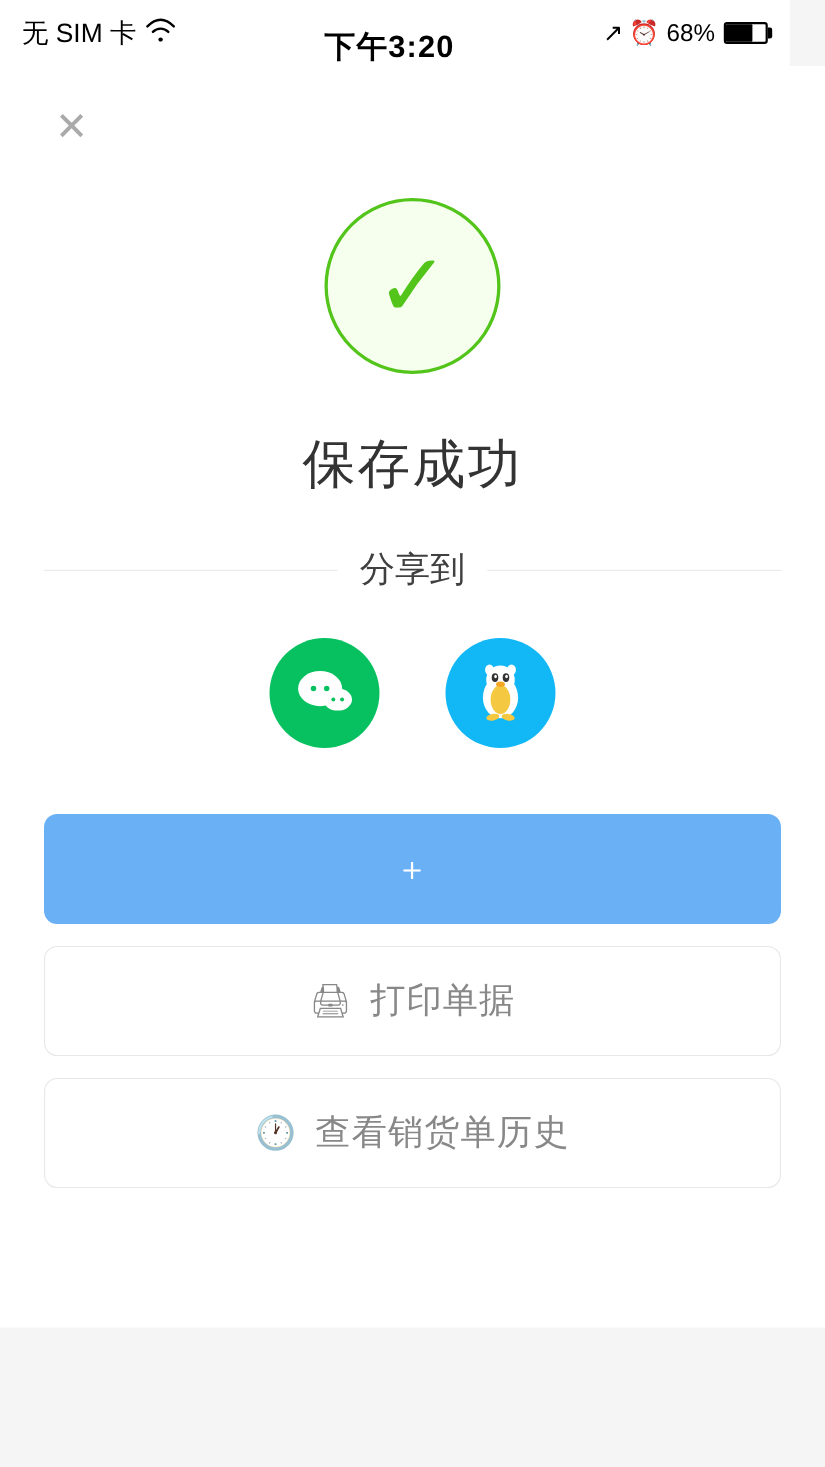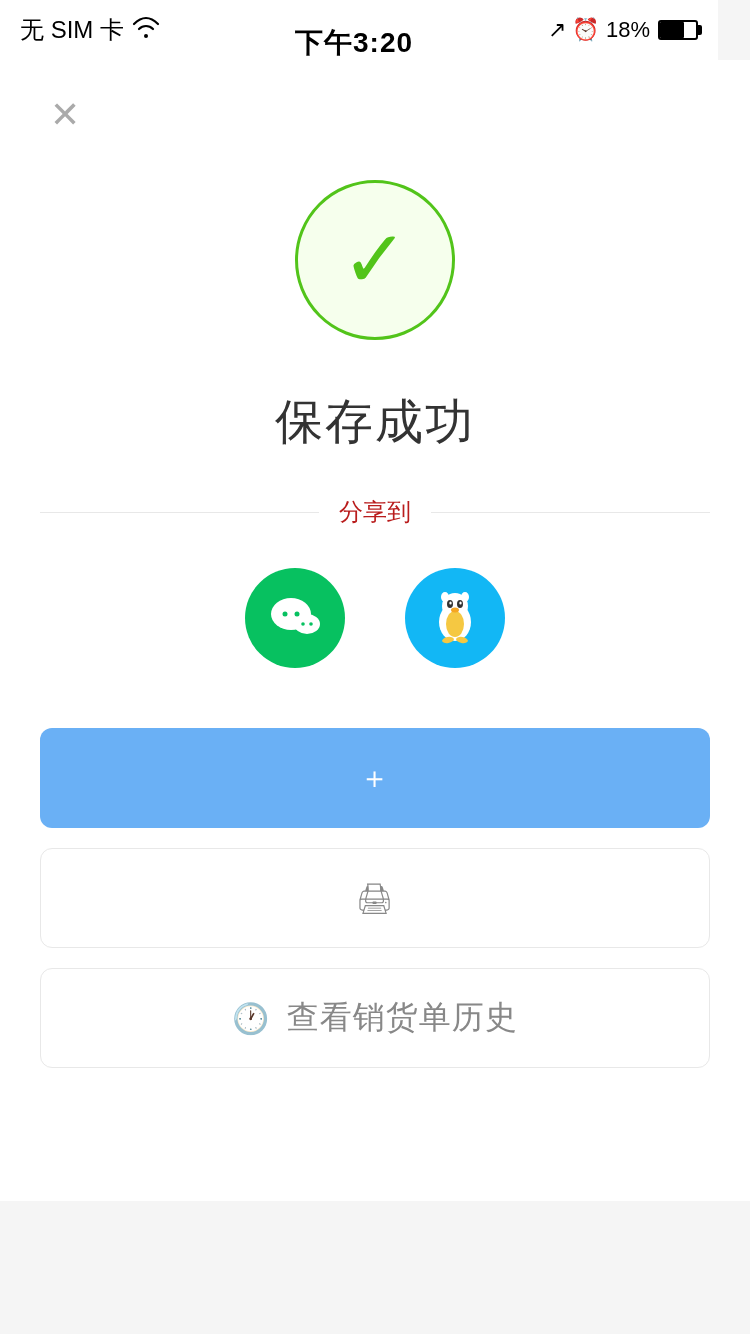--- a/index.html
+++ b/index.html
@@ -155,22 +155,22 @@
 
     .share-divider::before,
     .share-divider::after {
       content: '';
       flex: 1;
       height: 1px;
       background: #e8e8e8;
     }
 
     .share-label {
-      font-size: 24px;
-      color: #b91c1c;
+      font-size: 32px;
+      color: #404040;
       white-space: nowrap;
     }
 
     .share-icons {
       display: flex;
       justify-content: center;
       gap: 60px;
     }
 
     .share-icon-btn {
@@ -251,21 +251,21 @@
         <path d="M14 18a2 2 0 1 1 0 4 2 2 0 0 1 0-4z" fill="#000"></path>
         <path d="M7 13c1.9-1.9 4.4-3 7-3s5.1 1.1 7 3" stroke="#000" stroke-width="2.2" fill="none" stroke-linecap="round"></path>
         <path d="M2 8C5.7 4.3 10.6 2 14 2s8.3 2.3 12 6" stroke="#000" stroke-width="2.2" fill="none" stroke-linecap="round"></path>
       </svg>
     </span>
   </div>
   <div class="status-center">下午3:20</div>
   <div class="status-right">
     <span>↗</span>
     <span>⏰</span>
-    <span>18%</span>
+    <span>68%</span>
     <div class="battery-icon">
       <div class="battery-box">
         <div class="battery-fill"></div>
       </div>
     </div>
   </div>
 </div>
 
 <div class="main-content">
 
@@ -327,20 +327,21 @@
   </div>
 
   <div class="action-buttons">
 
     <button class="action-btn primary">
       <span class="btn-icon">＋</span>
     </button>
 
     <button class="action-btn secondary">
       <span class="btn-icon">🖨</span>
+      <span>打印单据</span>
     </button>
 
     <button class="action-btn secondary">
       <span class="btn-icon">🕐</span>
       <span>查看销货单历史</span>
     </button>
 
   </div>
 </div>
 

